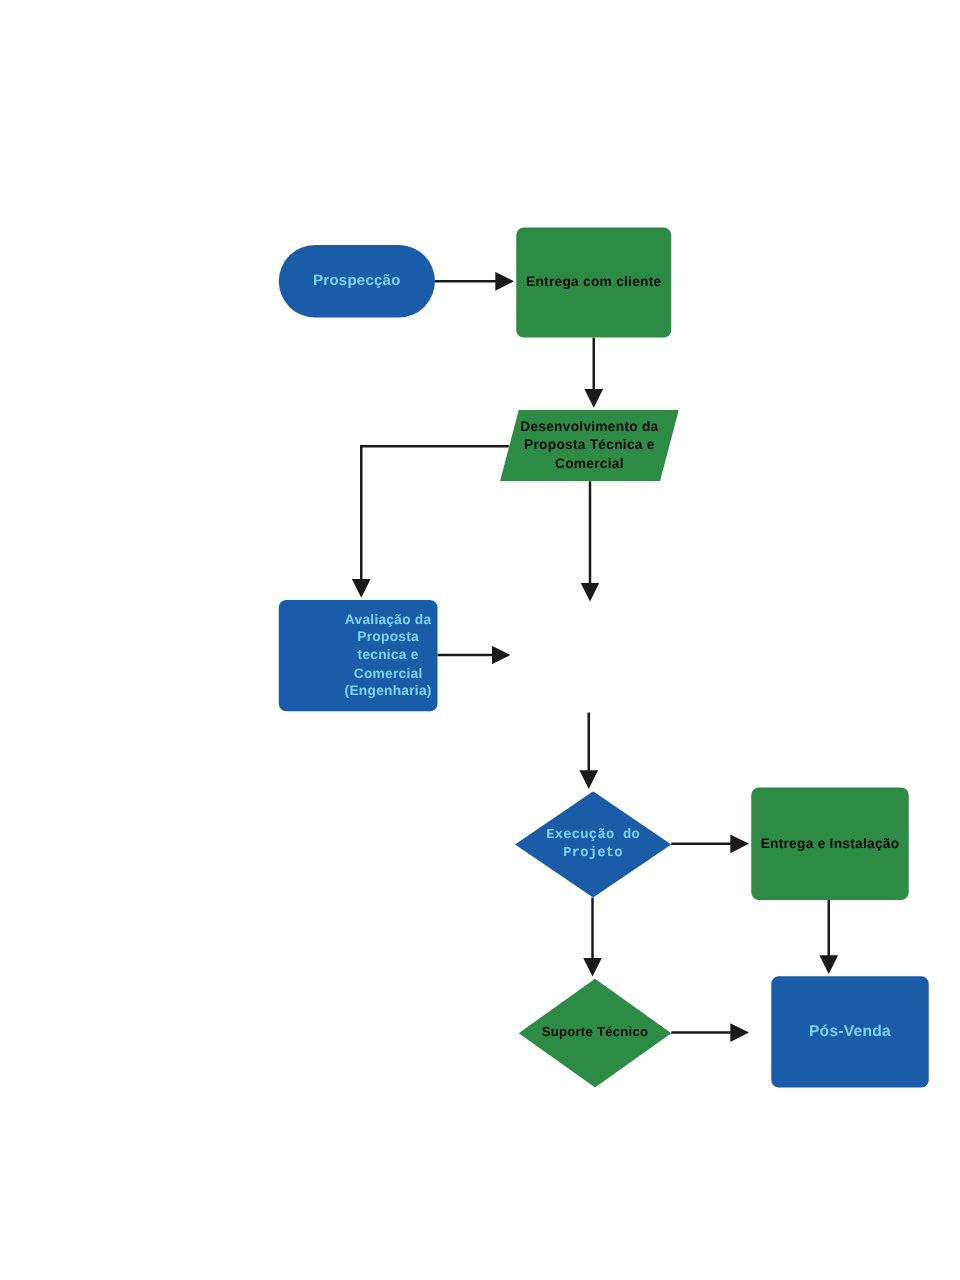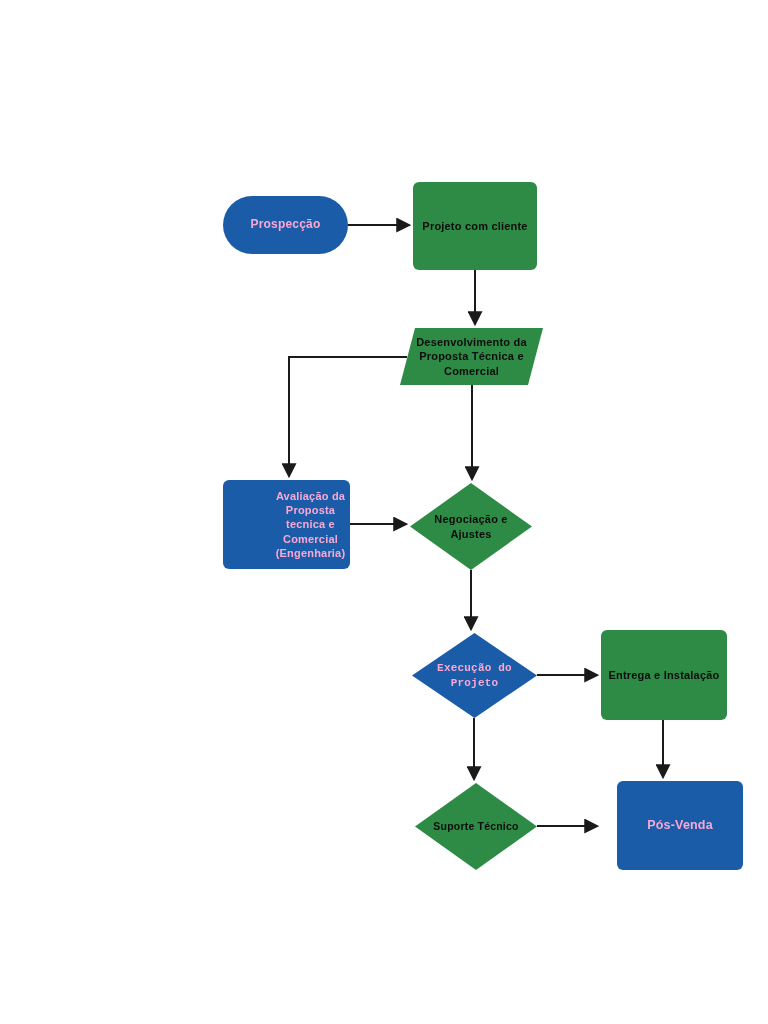--- a/index.html
+++ b/index.html
@@ -23,21 +23,21 @@
   }
   .node {
     position: absolute;
     display: flex;
     align-items: center;
     justify-content: center;
     text-align: center;
     font-weight: bold;
     box-sizing: border-box;
   }
-  .fill-blue  { background: #1B5CA8; color: #f9a8d4; }
+  .fill-blue  { background: #1B5CA8; color: #7dd3fc; }
   .fill-green { background: #2E8B45; color: #0d0d0d; }
 
   .shape-stadium       { border-radius: 29px; }
   .shape-rect          { border-radius: 6px; }
   .shape-diamond       { clip-path: polygon(50% 0, 100% 50%, 50% 100%, 0 50%); }
   .shape-parallelogram { clip-path: polygon(15px 0, 100% 0, calc(100% - 15px) 100%, 0 100%); }
 
   .node-label {
     white-space: pre-line;
     line-height: 1.3;
@@ -86,40 +86,36 @@
     <path class="connector-path" marker-end="url(#arrow)" d="M663 720 V777"></path>
     <path class="connector-path" marker-end="url(#arrow)" d="M474 718 V779"></path>
     <path class="connector-path" marker-end="url(#arrow)" d="M537 826 H597"></path>
   </svg>
 
   <div class="node n-prospeccao shape-stadium fill-blue">
     <span class="node-label">Prospecção</span>
   </div>
 
   <div class="node n-contato shape-rect fill-green">
-    <span class="node-label">Projeto com cliente</span>
+    <span class="node-label">Entrega com cliente</span>
   </div>
 
   <div class="node n-desenvolvimento shape-parallelogram fill-green">
     <span class="node-label">Desenvolvimento da
 Proposta Técnica e
 Comercial</span>
   </div>
 
   <div class="node n-avaliacao shape-rect fill-blue">
     <span class="node-label">Avaliação  da
 Proposta tecnica e
 Comercial
 (Engenharia)</span>
   </div>
 
-  <div class="node n-negociacao shape-diamond fill-green">
-    <span class="node-label">Negociação e
-Ajustes</span>
-  </div>
 
   <div class="node n-execucao shape-diamond fill-blue">
     <span class="node-label">Execução do
 Projeto</span>
   </div>
 
   <div class="node n-entrega shape-rect fill-green">
     <span class="node-label">Entrega e Instalação</span>
   </div>
 

